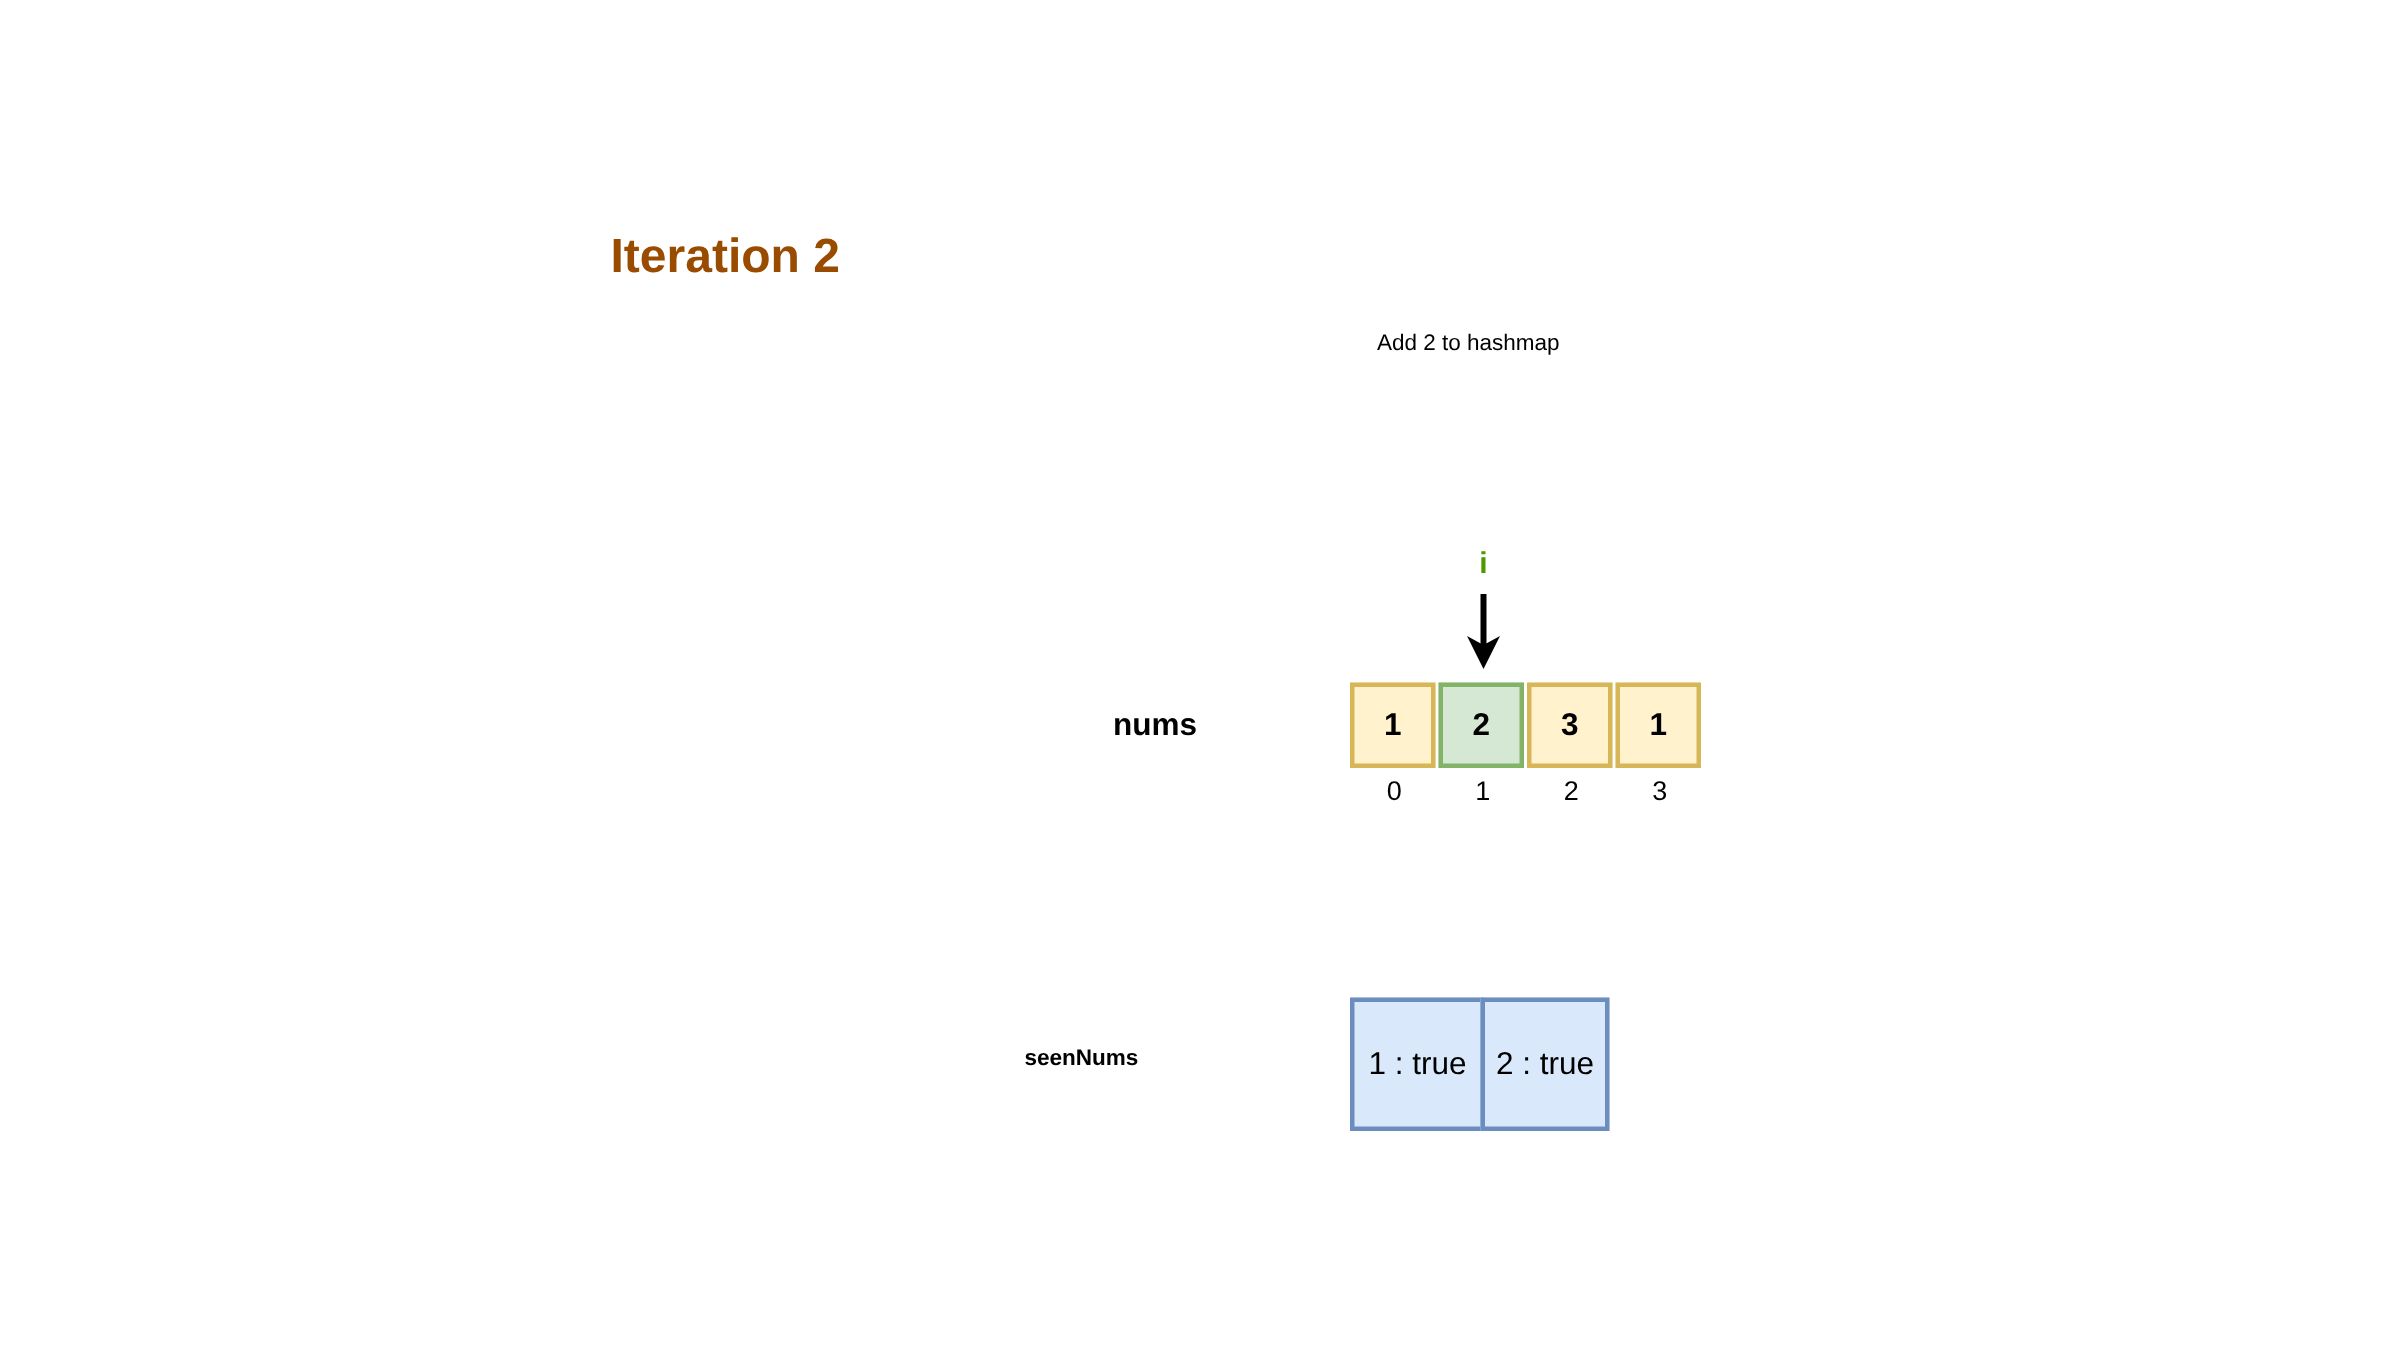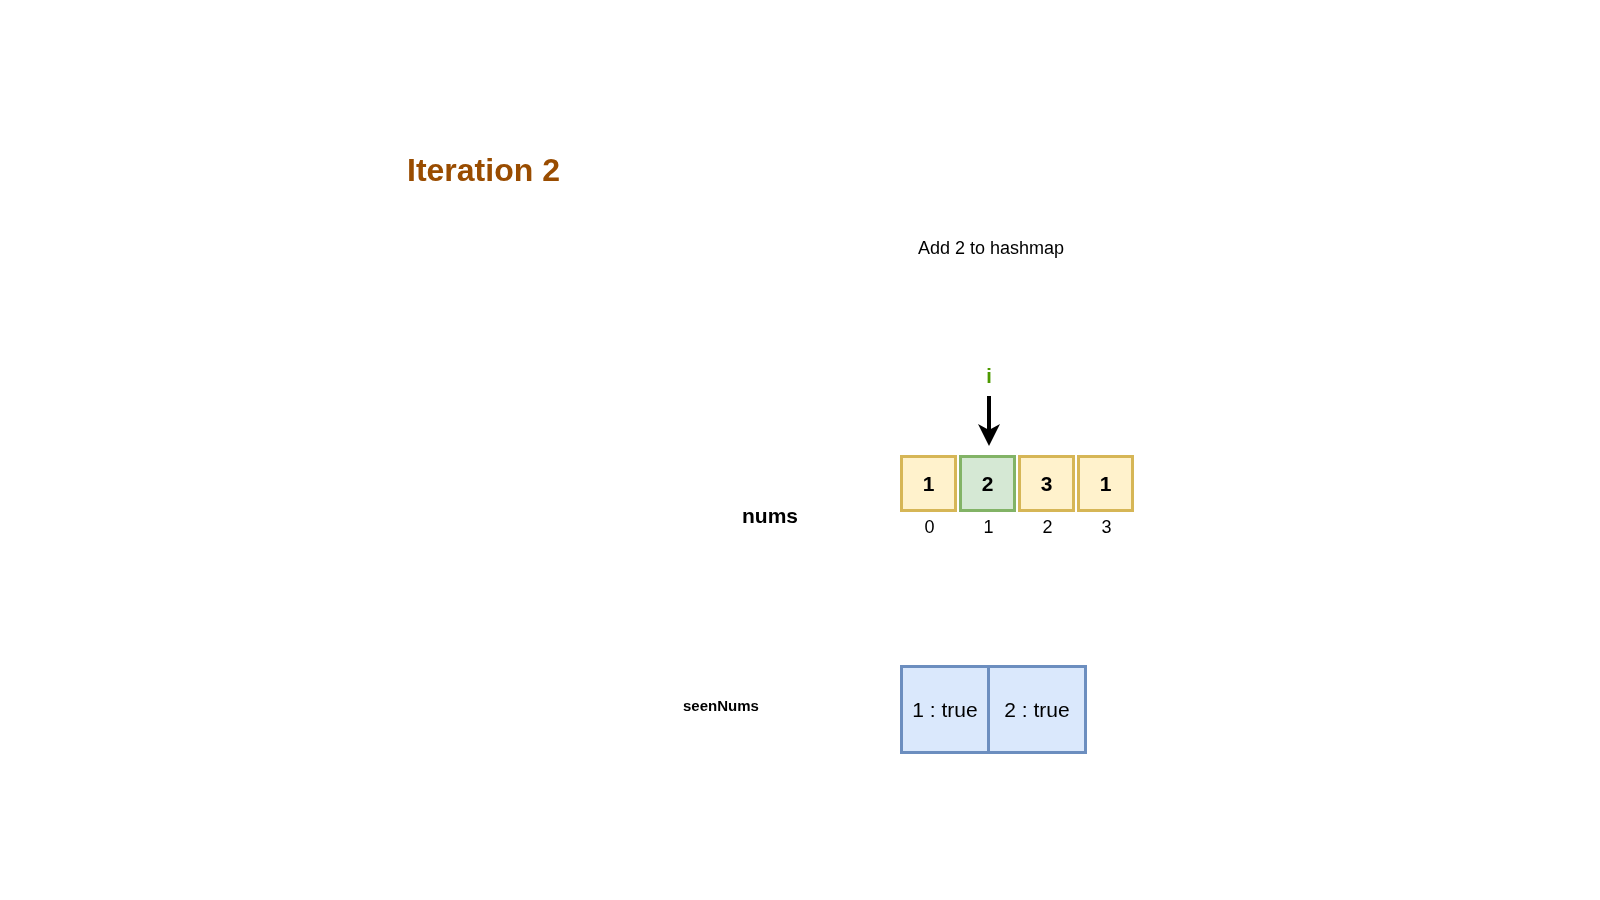--- a/index.html
+++ b/index.html
@@ -1,22 +1,22 @@
 <!DOCTYPE html>
 <html><head>
 <meta charset="utf-8">
 <style>
   html, body { margin:0; padding:0; background:#ffffff; }
   body { width:1600px; height:900px; position:relative; overflow:hidden; font-family:"Liberation Sans", sans-serif; color:#000; }
   .abs { position:absolute; }
   #title { left:407px; top:152px; font-size:32px; font-weight:bold; color:#994C00; white-space:nowrap; }
-  #caption { left:918px; top:238px; font-size:18px; white-space:nowrap; }
+  #caption { left:918px; top:220px; font-size:15px; white-space:nowrap; }
   #pointer-label { left:979px; top:365px; width:20px; text-align:center; font-size:20px; font-weight:bold; color:#4D9900; }
   #arrow { left:978px; top:396px; }
-  #nums-label { left:742px; top:472px; font-size:21px; font-weight:bold;margin-top:32px; }
+  #nums-label { left:742px; top:472px; font-size:21px; font-weight:bold; }
   #seen-label { left:683px; top:697px; font-size:15px; font-weight:bold; }
   .cell { position:absolute; top:455px; width:57px; height:57px; box-sizing:border-box; border:3px solid #D6B656; background:#FFF2CC; display:flex; align-items:center; justify-content:center; font-size:21px; font-weight:bold; }
   .cell.active { border-color:#82B366; background:#D5E8D4; z-index:2; }
   .idx { position:absolute; top:517px; width:57px; text-align:center; font-size:18px; }
   .hcell { position:absolute; top:665px; height:89px; box-sizing:border-box; border:3px solid #6C8EBF; background:#DAE8FC; display:flex; align-items:center; justify-content:center; font-size:21px; white-space:nowrap; }
 </style>
 </head>
 <body>
 
 <div id="title" class="abs">Iteration 2</div>
@@ -39,14 +39,14 @@
   <div class="idx" style="left:901px">0</div>
   <div class="idx" style="left:960px">1</div>
   <div class="idx" style="left:1019px">2</div>
   <div class="idx" style="left:1078px">3</div>
 </div>
 
 <div id="seen-label" class="abs">seenNums</div>
 
 <div>
   <div class="hcell" style="left:900px; width:90px;">1 : true</div>
-  <div class="hcell" style="left:987px; width:100px;">2 : true</div>
+  <div class="hcell" style="left:987px; width:86px;">2 : true</div>
 </div>
 
 </body></html>

